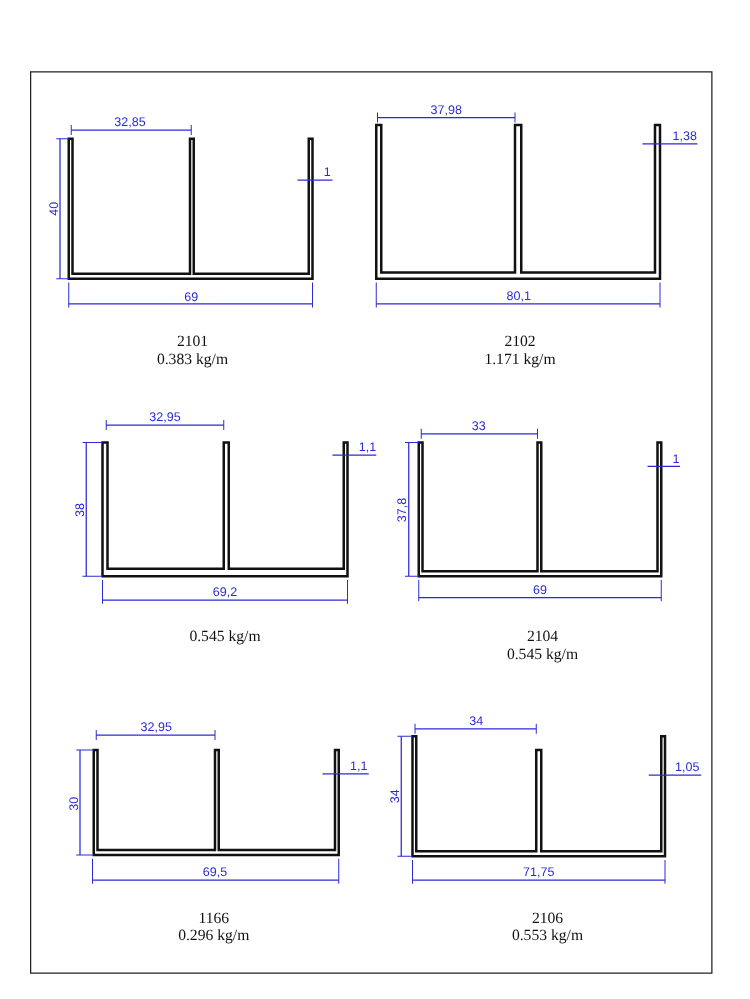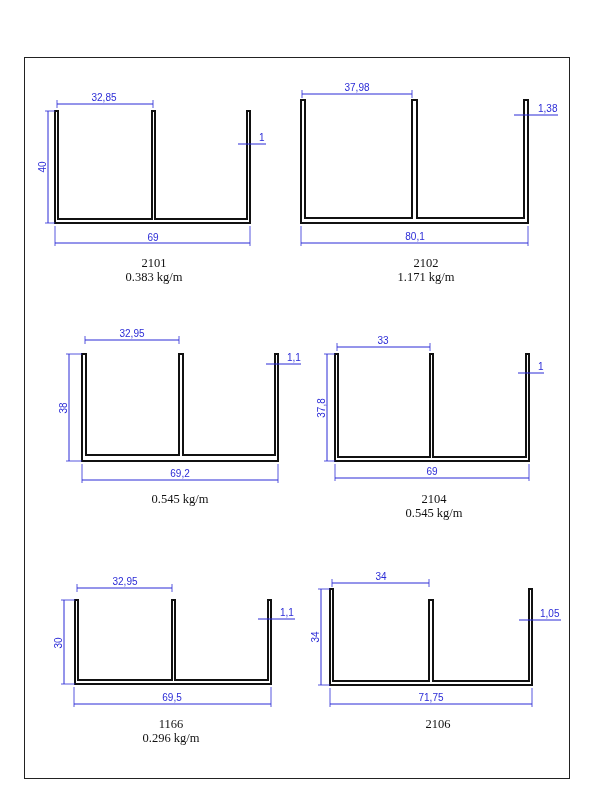--- a/index.html
+++ b/index.html
@@ -1,19 +1,19 @@
 <!DOCTYPE html>
 <html><head>
 <meta charset="utf-8">
 <style>
   html, body { margin: 0; padding: 0; background: #ffffff; }
   body { width: 600px; height: 799px; position: relative; overflow: hidden; }
   .frame { position: absolute; left: 24px; top: 57px; width: 546px; height: 722px; border: 1.5px solid #222; box-sizing: border-box; }
   svg.sheet { position: absolute; left: 0; top: 0; }
-  .caption { position: absolute; text-align: center; font-family: "Liberation Serif", serif; font-size: 12.5px; color: #111; line-height: 14px; width: 140px; }
+  .caption { position: absolute; text-align: center; font-family: "Liberation Serif", serif; font-size: 12.5px; color: #111; line-height: 14px; width: 140px; margin-top: 10px; }
   .dim { font-family: "Liberation Sans", sans-serif; font-size: 10px; fill: #2b2bd6; }
 </style>
 </head>
 <body>
 
 <div class="frame"></div>
 
 <svg class="sheet" width="600" height="799" viewBox="0 0 600 799">
   <defs>
     <marker id="tick" markerWidth="6" markerHeight="6" refX="3" refY="3" orient="auto">
@@ -127,30 +127,31 @@
     <text class="dim" x="431" y="701" text-anchor="middle">71,75</text>
     <line x1="519" y1="620" x2="561" y2="620" stroke="#2b2bd6" stroke-width="1"></line>
     <text class="dim" x="540" y="617">1,05</text>
   </g>
 </svg>
 
 <div class="caption" style="left:84px;top:256px;">
   <div>2101</div>
   <div>0.383 kg/m</div>
 </div>
-<div class="caption" style="left:356px;top:256px;">
+<div class="caption" style="left:346px;top:256px;">
   <div>2102</div>
   <div>1.171 kg/m</div>
 </div>
 <div class="caption" style="left:110px;top:492px;">
   <div>0.545 kg/m</div>
 </div>
 <div class="caption" style="left:364px;top:492px;">
   <div>2104</div>
   <div>0.545 kg/m</div>
 </div>
 <div class="caption" style="left:101px;top:717px;">
   <div>1166</div>
   <div>0.296 kg/m</div>
 </div>
 <div class="caption" style="left:368px;top:717px;font-family:Liberation Serif, serif;">
   <div>2106</div>
+  <div>0.553 kg/m</div>
 </div>
 
 </body></html>

